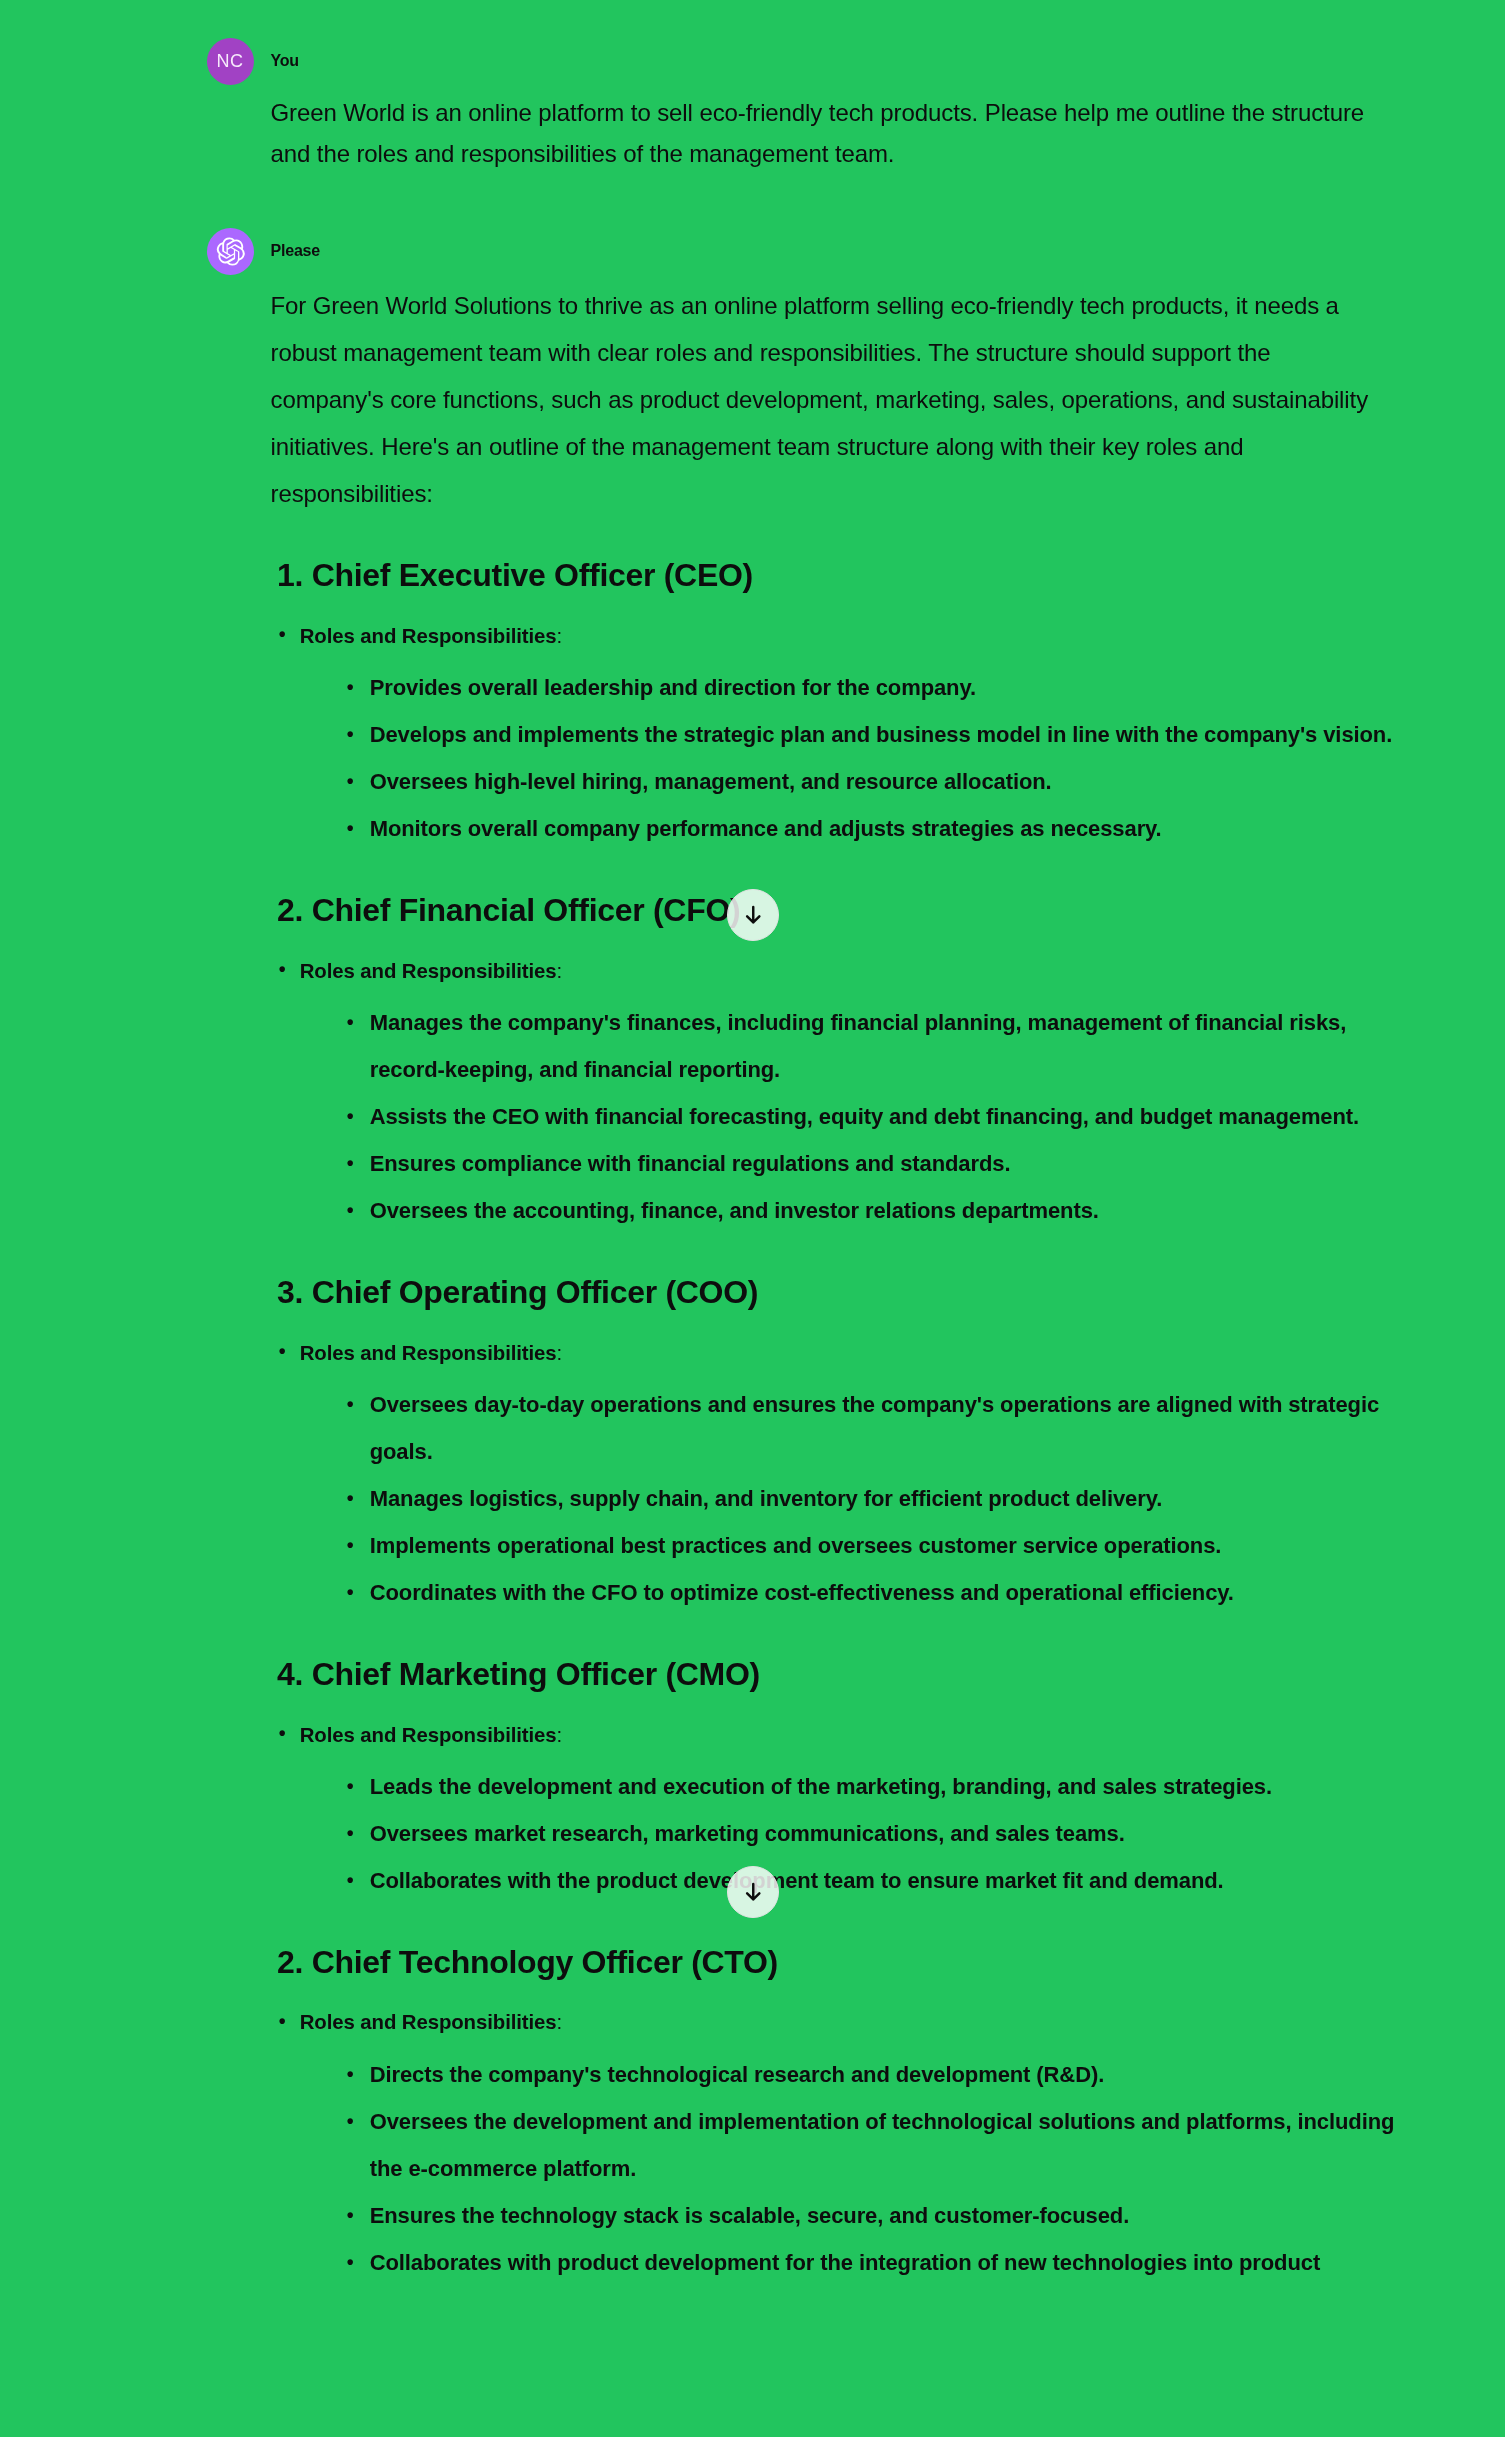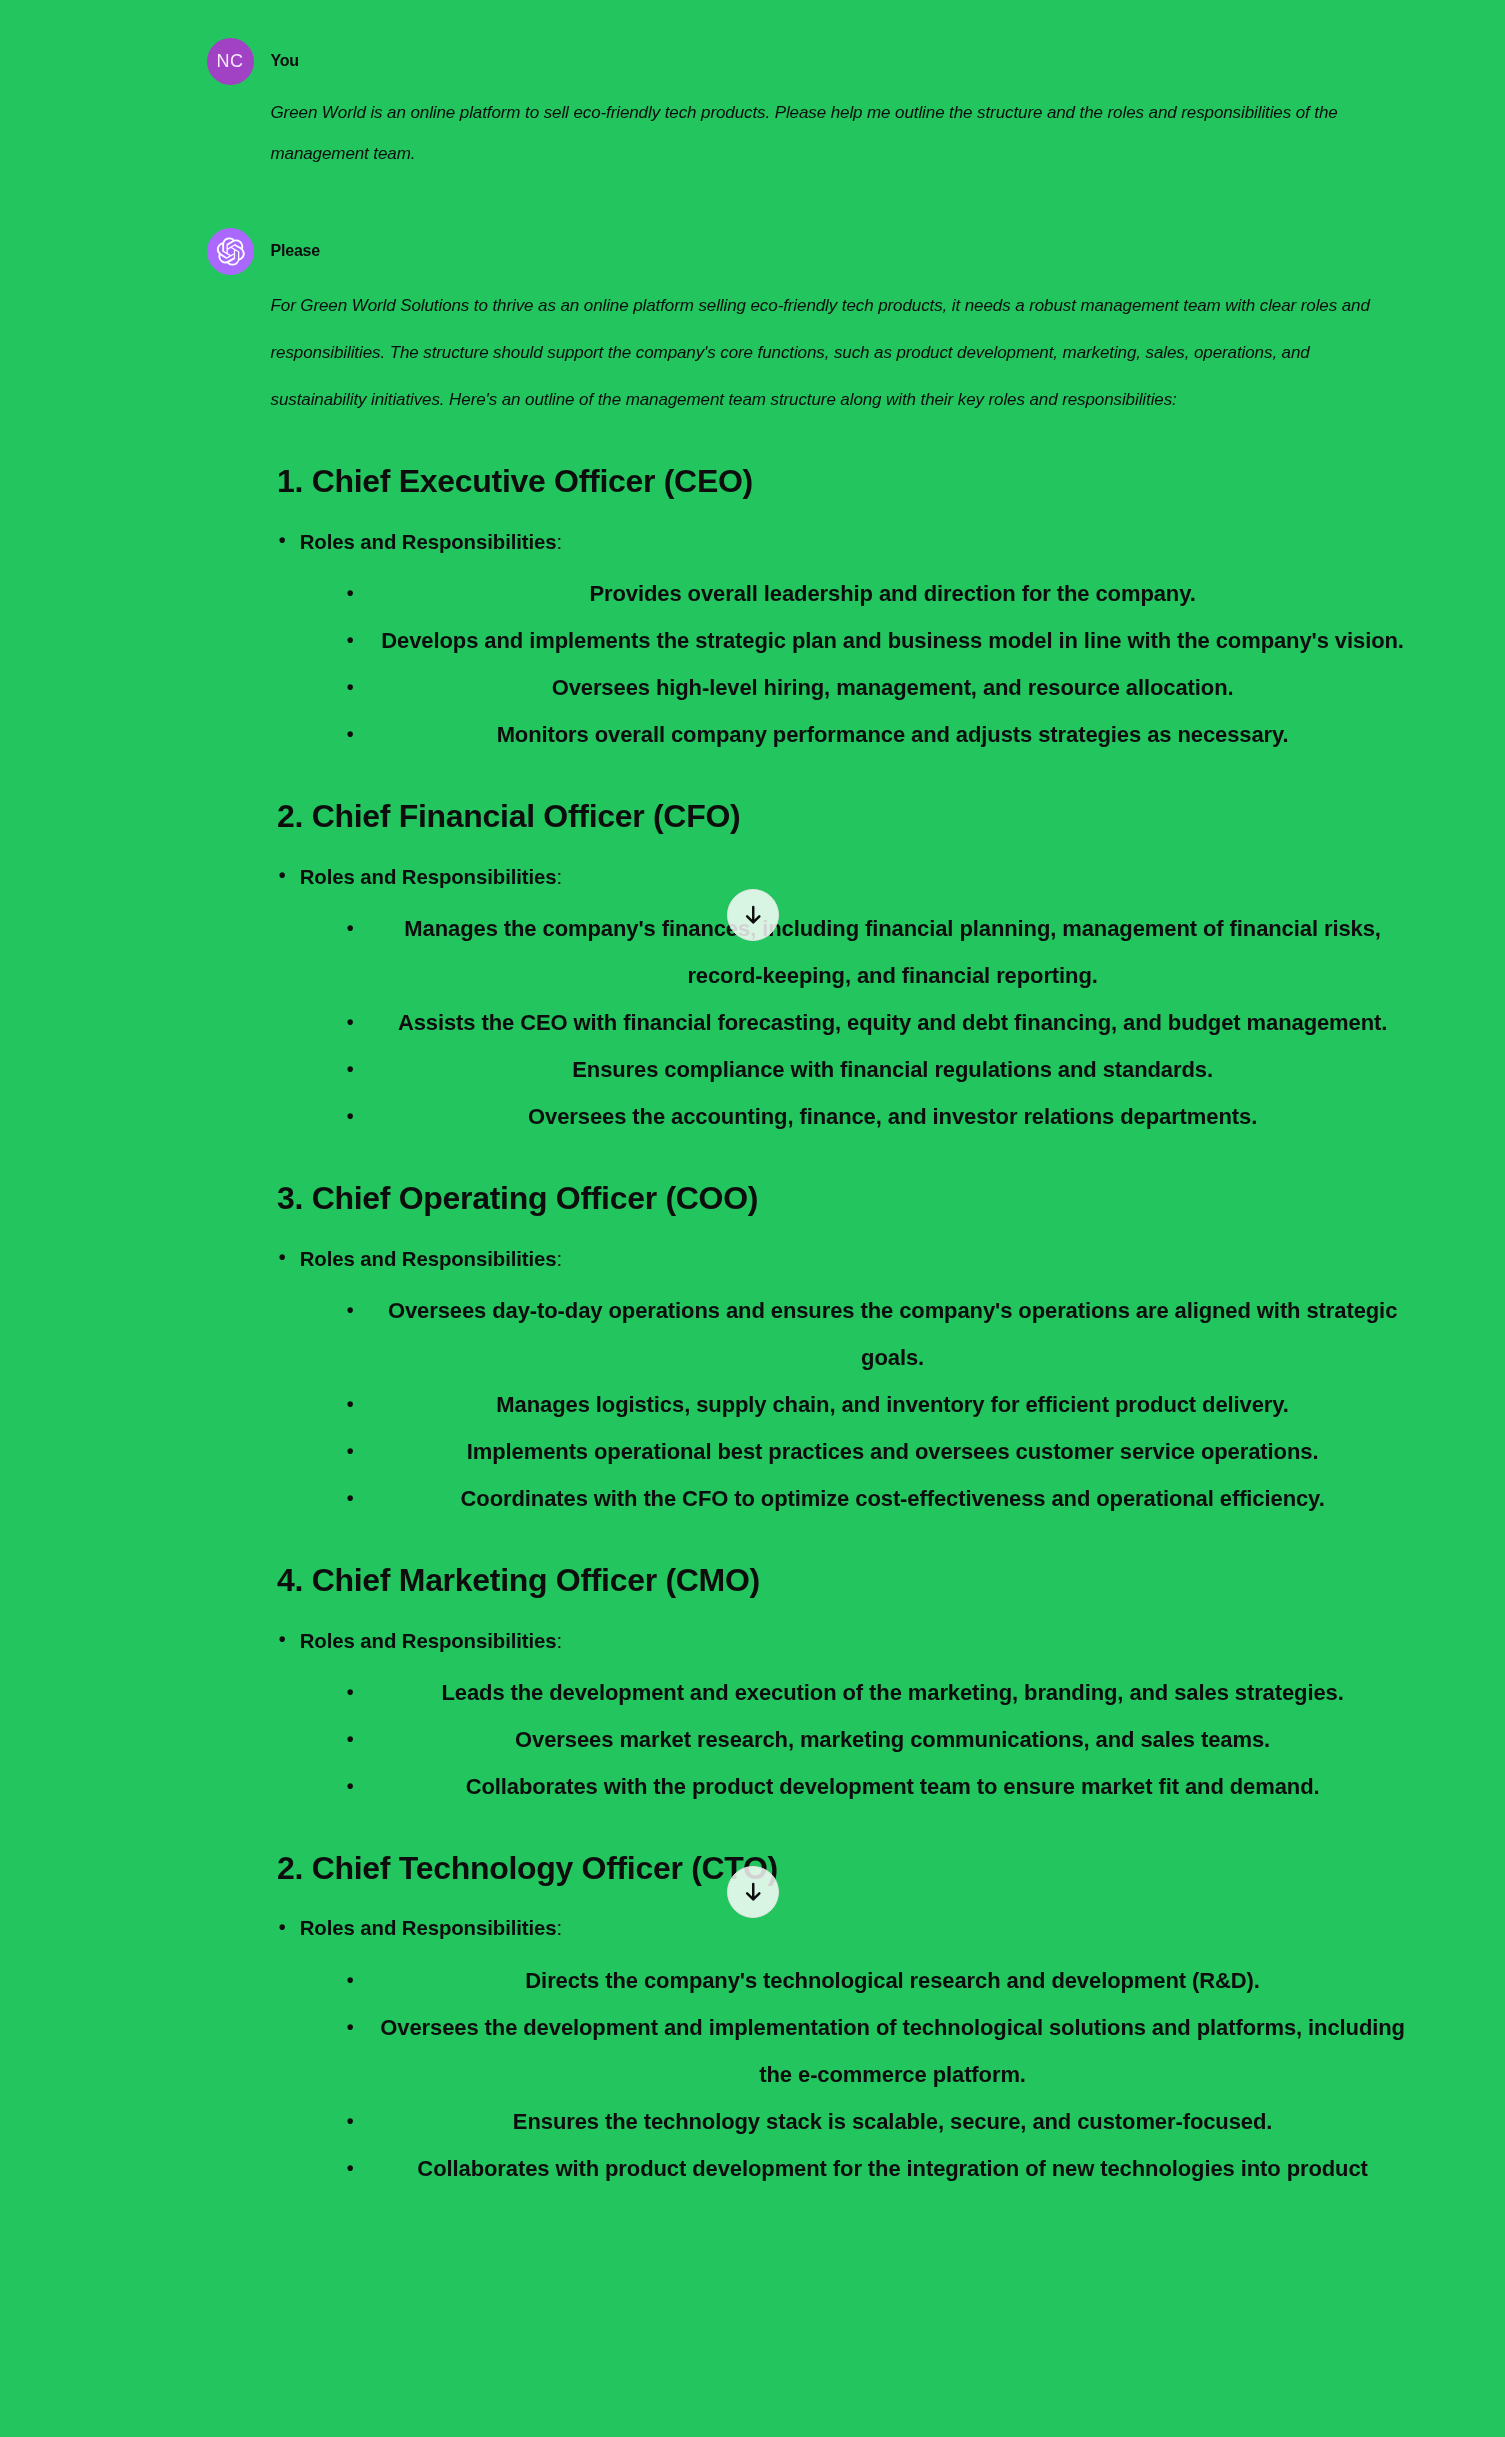--- a/index.html
+++ b/index.html
@@ -78,26 +78,25 @@
     color: #0d0d0d;
   }
 
   .msg-body {
     padding-top: 8.2px;
   }
 
   
   p.para {
     margin: 0 0 0px 0;
-    font-size: 17px;
+    font-size: 24px;
     line-height: 47px;
     color: #0d0d0d;
     letter-spacing: -0.1px;
     max-width: 1112px;
-    font-style: italic;
   }
   p.para.user-text {
     line-height: 41px;
     max-width: 1112px;
   }
 
   
   h3.section-title {
     font-size: 32px;
     font-weight: 700;
@@ -133,21 +132,20 @@
     color: #0d0d0d;
   }
   li.roles-line .colon {
     font-weight: 400;
   }
 
   ul.level2 {
     list-style: none;
     margin: 11.4px 0 0 0;
     padding: 0;
-    text-align: center;
   }
   ul.level2 > li {
     position: relative;
     padding-left: 23px;
     margin-left: 47px;
     font-size: 22px;
     line-height: 47px;
     letter-spacing: -0.1px;
     color: #0d0d0d;
     max-width: 1079px;

